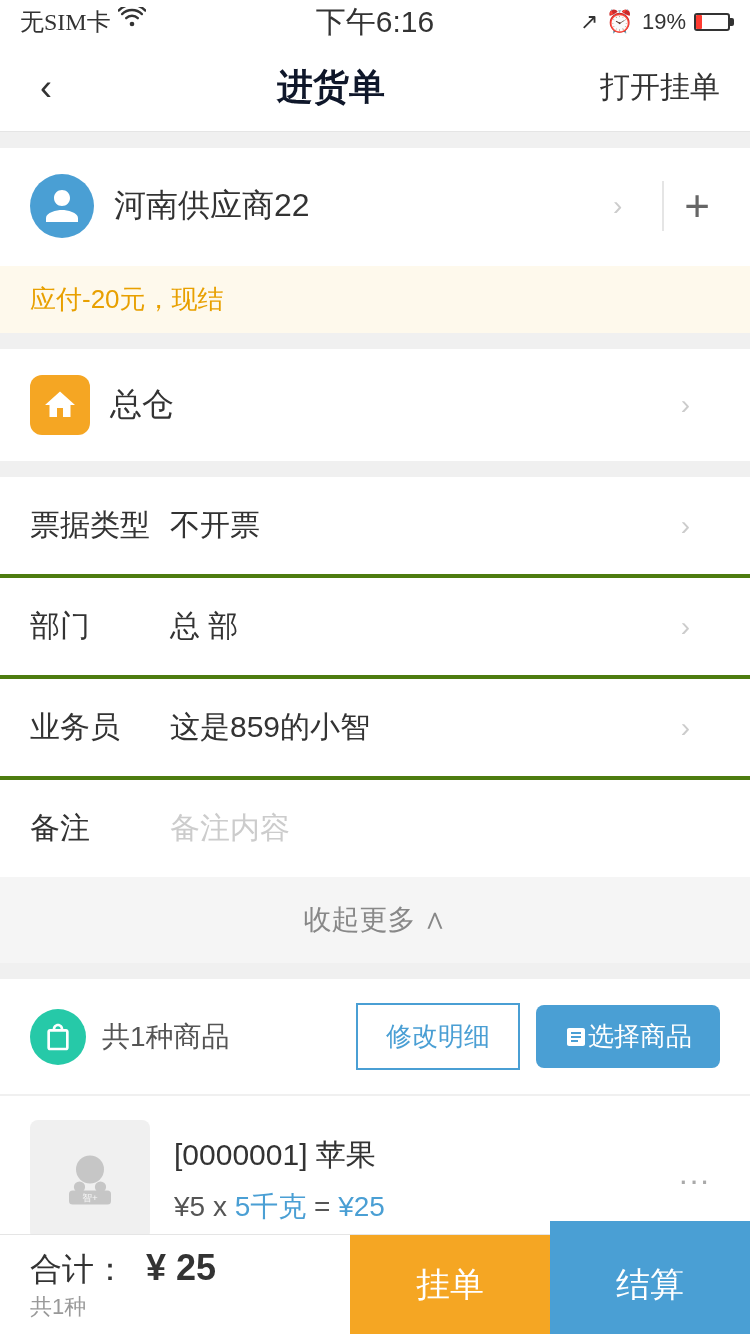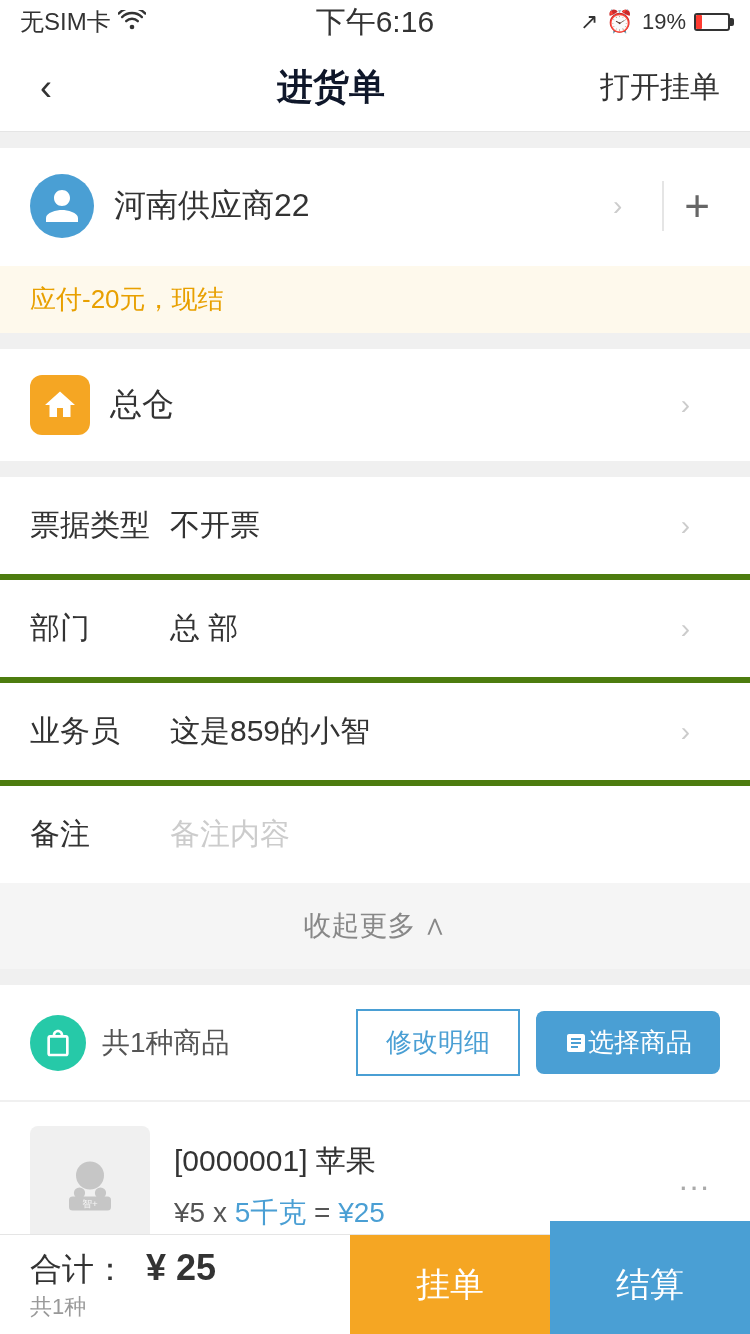--- a/index.html
+++ b/index.html
@@ -18,21 +18,21 @@
       width: 750px;
       height: 44px;
       background: #fff;
       display: flex;
       align-items: center;
       justify-content: space-between;
       padding: 0 20px;
       font-size: 24px;
       color: #333;
     }
-    .status-left { display: flex; align-items: center; gap: 7px; }
+    .status-left { display: flex; gap: 7px; font-family: Liberation Serif, serif; }
     .status-center { font-size: 30px; font-weight: 500; margin-left: 24px; }
     .status-right { display: flex; align-items: center; gap: 8px; font-size: 22px; }
     .battery-icon {
       width: 36px; height: 18px;
       border: 2px solid #333;
       border-radius: 3px;
       position: relative;
       display: inline-flex;
       align-items: center;
     }
@@ -164,21 +164,21 @@
 
     
     .form-section {
       background: #fff;
       margin-top: 16px;
     }
     .form-row {
       display: flex;
       align-items: center;
       padding: 28px 30px;
-      border-bottom: 6px solid #4d7c0f;
+      border-bottom: 4px solid #4d7c0f;
       min-height: 90px;
     }
     .form-row:last-child { border-bottom: none; }
     .form-label {
       width: 140px;
       font-size: 30px;
       color: #333;
       flex-shrink: 0;
     }
     .form-value {

